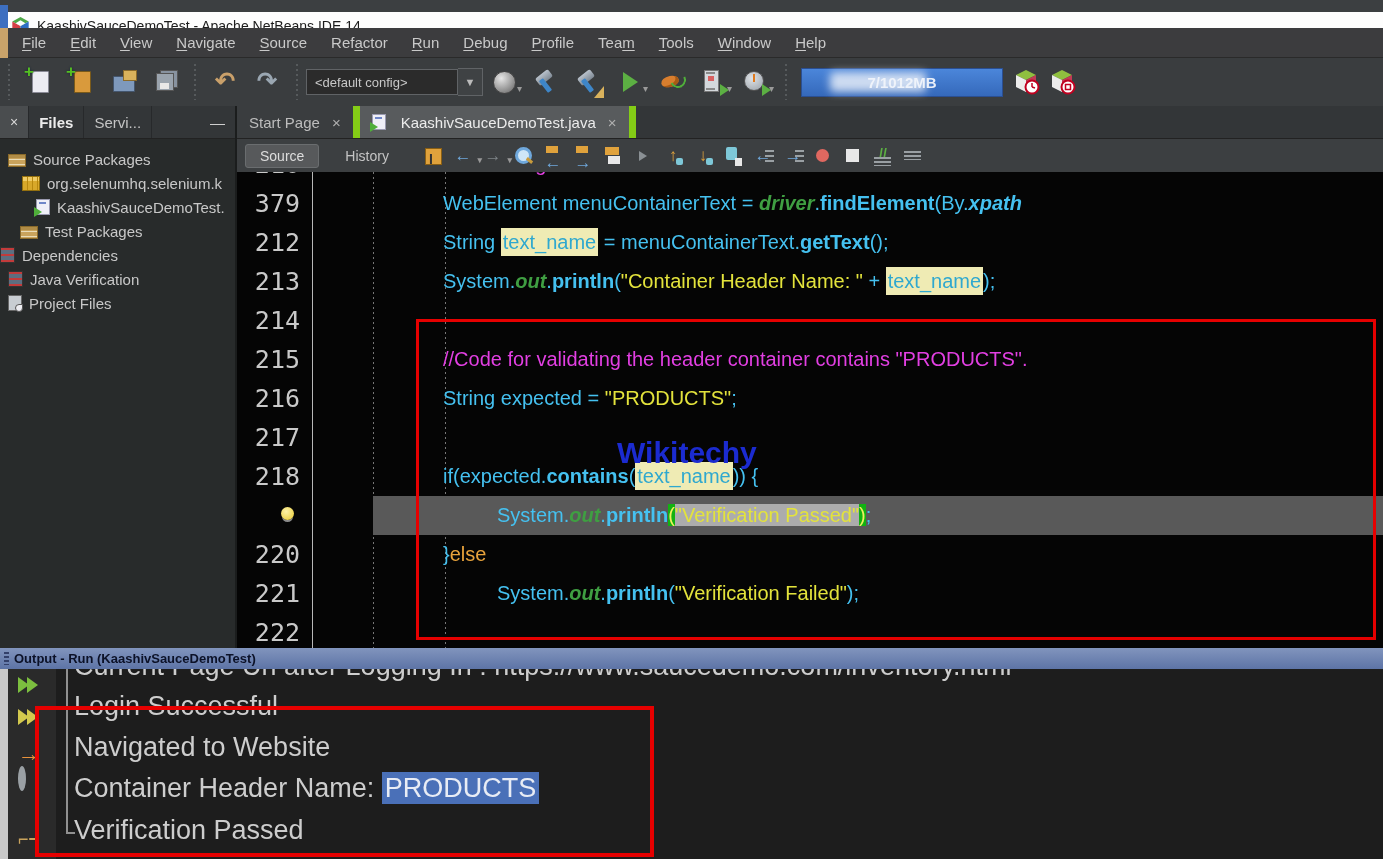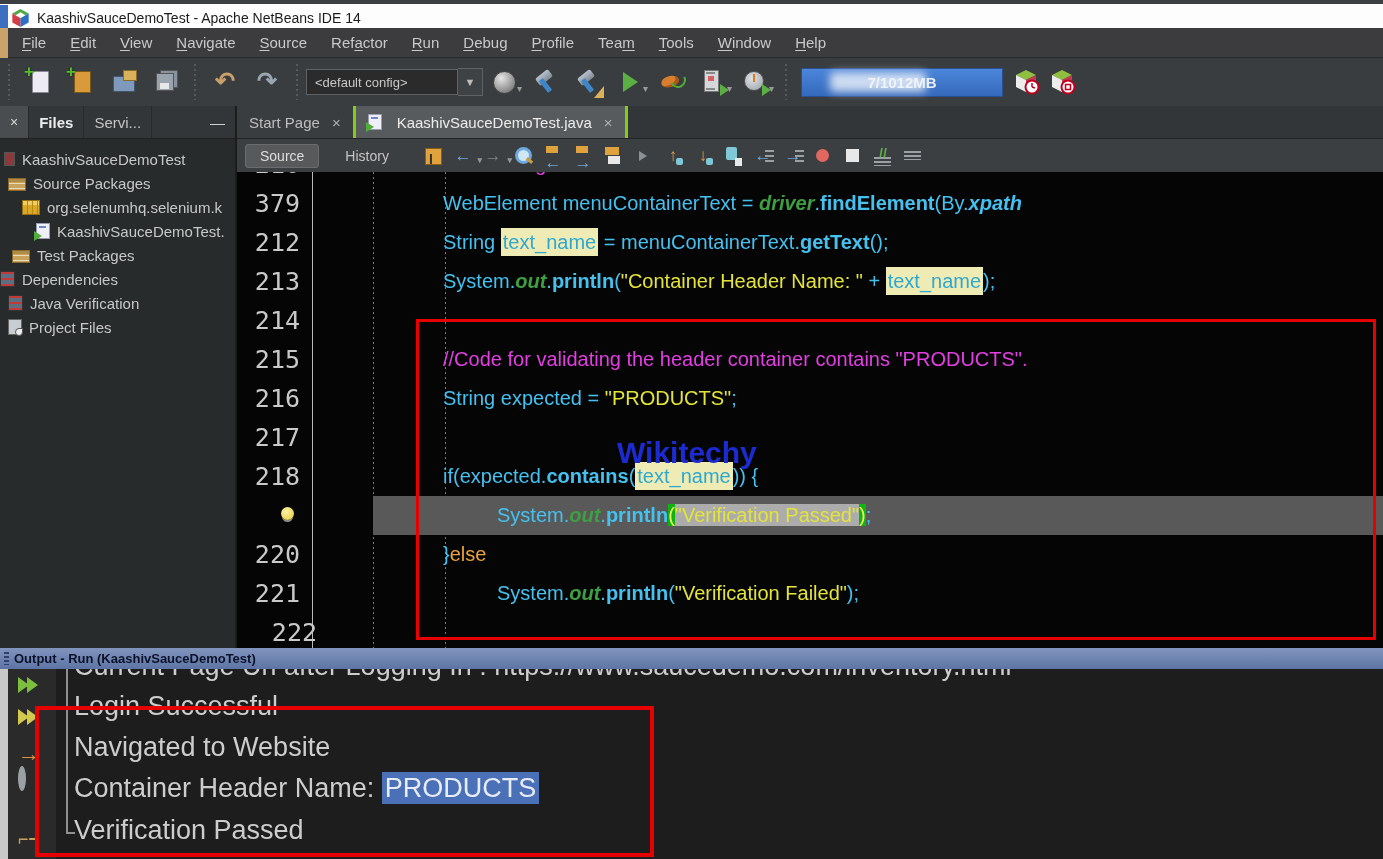--- a/index.html
+++ b/index.html
@@ -1,21 +1,21 @@
 <!DOCTYPE html>
 <html><head>
 <meta charset="utf-8">
 <style>
   html,body{margin:0;padding:0;}
   body{width:1383px;height:859px;overflow:hidden;position:relative;background:#3C3F41;
        font-family:"Liberation Sans",sans-serif;-webkit-font-smoothing:antialiased;}
   #app{position:absolute;inset:0;}
 
   
-  #titlebar{position:absolute;left:0;top:4px;width:1383px;height:28px;background:#FDFDFD;
+  #titlebar{position:absolute;left:0;top:12px;width:1383px;height:28px;background:#FDFDFD;
             display:flex;align-items:center;border-bottom:1px solid #d8d8d8;}
   #titlebar .logo{margin:0 8px 0 12px;flex:none;}
   #titlebar .title{font-size:14px;color:#1c1c1c;}
 
   
   #menubar{position:absolute;left:0;top:28px;width:1383px;height:30px;background:#3C3C3E;
            display:flex;align-items:center;padding-left:10px;box-sizing:border-box;
            border-bottom:1px solid #2a2a2a;}
   .menu-item{color:#C9C9C9;font-size:15px;padding:0 12px;height:30px;line-height:30px;cursor:default;}
   .menu-item u{text-underline-offset:2px;}
@@ -92,21 +92,21 @@
   .ti.libraries-icon{width:13px;background:#5E6E80;border:1px solid #333;
       background-image:repeating-linear-gradient(180deg,#C23B3B 0 2px,transparent 2px 6px);}
   .ti.project-files-icon{width:12px;background:#C8CDD2;border:1px solid #666;}
   .ti.project-files-icon::after{content:"";position:absolute;right:-2px;bottom:-2px;width:6px;height:6px;
       background:#EDEDF2;border:1px solid #555;border-radius:50% 0 50% 50%;}
 
   
   #editor{position:absolute;left:237px;top:106px;width:1146px;height:542px;background:#000;}
   #editor-tabs{height:32px;background:#333638;display:flex;align-items:stretch;border-bottom:1px solid #222;}
   .e-tab{display:flex;align-items:center;gap:8px;padding:0 12px;color:#BDBDBD;font-size:15px;
-         background:#3A3D3F;border-right:3px solid #84cc16;}
+         background:#3A3D3F;border-right:7px solid #84cc16;}
   .e-tab.selected{background:#585B5D;color:#ECECEC;}
   .e-tab .close-x{color:#B0B0B0;font-size:15px;margin-left:4px;}
   #editor-toolbar{height:34px;background:#3C3F41;display:flex;align-items:center;gap:6px;padding-left:8px;
                   border-bottom:1px solid #1d1d1d;}
   #btn-source{background:#57595B;border:1px solid #6a6d6f;border-radius:3px;color:#DDDDDD;font-size:14px;
               padding:3px 14px;margin-right:8px;}
   #btn-history{color:#C4C4C4;font-size:14px;padding:3px 12px;margin-right:14px;}
   .ei{width:24px;height:24px;position:relative;flex:none;text-align:center;line-height:24px;font-size:17px;font-weight:bold;}
   .ei .dd{position:absolute;right:-7px;bottom:3px;color:#999;font-size:9px;line-height:9px;}
   .ei.orange-box::before{content:"";position:absolute;left:4px;top:4px;width:15px;height:15px;background:#E0A23C;border:1px solid #8a5f14;}
@@ -303,36 +303,32 @@
 
   <div id="sidebar">
     <div id="sidebar-tabs">
       <span class="s-tab closer">×</span>
       <span class="s-tab files">Files</span>
       <span class="s-tab">Servi...</span>
       <span class="s-tab min">—</span>
     </div>
     <div id="tree">
         <div class="tree-row" style="padding-left: 8px;">
-          <span class="ti project-icon"></span>
-          <span>KaashivSauceDemoTest</span>
-        </div>
-        <div class="tree-row" style="padding-left: 8px;">
           <span class="ti package-root-icon"></span>
           <span>Source Packages</span>
         </div>
         <div class="tree-row" style="padding-left: 22px;">
           <span class="ti package-icon"></span>
           <span>org.selenumhq.selenium.k</span>
         </div>
         <div class="tree-row" style="padding-left: 36px;">
           <span class="ti java-class-icon"></span>
           <span>KaashivSauceDemoTest.</span>
         </div>
-        <div class="tree-row" style="padding-left: 12px;">
+        <div class="tree-row" style="padding-left: 20px;">
           <span class="ti package-root-icon"></span>
           <span>Test Packages</span>
         </div>
         <div class="tree-row" style="">
           <span class="ti libraries-icon"></span>
           <span>Dependencies</span>
         </div>
         <div class="tree-row" style="padding-left: 8px;">
           <span class="ti libraries-icon"></span>
           <span>Java Verification</span>
@@ -389,21 +385,21 @@
           <div class="gutter-cell" style="top: 129px;">214</div>
           <div class="gutter-cell" style="top: 168px;">215</div>
           <div class="gutter-cell" style="top: 207px;">216</div>
           <div class="gutter-cell" style="top: 246px;">217</div>
           <div class="gutter-cell" style="top: 285px;">218</div>
           <div class="gutter-cell" style="top: 324px;">
             <span class="bulb"></span>
           </div>
           <div class="gutter-cell" style="top: 363px;">220</div>
           <div class="gutter-cell" style="top: 402px;">221</div>
-          <div class="gutter-cell" style="top: 441px; margin-left: 17px;">222</div>
+          <div class="gutter-cell" style="top: 441px;">222</div>
         </div>
       <div id="current-line-band" style="top: 324px;"></div>
         <div id="lines">
           <div class="code-line" style="top: -27px; padding-left: 131px;"><span class="tk-c">// Code to get the header menu text : "PRODUCTS"</span></div>
           <div class="code-line" style="top: 12px; padding-left: 131px;"><span class="tk-p">WebElement menuContainerText = </span><span class="tk-f">driver</span><span class="tk-p">.</span><span class="tk-m">findElement</span><span class="tk-p">(By.</span><span class="tk-x">xpath</span></div>
           <div class="code-line" style="top: 51px; padding-left: 131px;"><span class="tk-p">String </span><span class="tk-hl">text_name</span><span class="tk-p"> = menuContainerText.</span><span class="tk-m">getText</span><span class="tk-p">();</span></div>
           <div class="code-line" style="top: 90px; padding-left: 131px;"><span class="tk-p">System.</span><span class="tk-f">out</span><span class="tk-p">.</span><span class="tk-m">println</span><span class="tk-p">(</span><span class="tk-s">"Container Header Name: "</span><span class="tk-p"> + </span><span class="tk-hl">text_name</span><span class="tk-p">);</span></div>
           <div class="code-line" style="top: 129px; padding-left: 131px;"></div>
           <div class="code-line" style="top: 168px; padding-left: 131px;"><span class="tk-c">//Code for validating the header container contains "PRODUCTS".</span></div>
           <div class="code-line" style="top: 207px; padding-left: 131px;"><span class="tk-p">String expected = </span><span class="tk-s">"PRODUCTS"</span><span class="tk-p">;</span></div>

